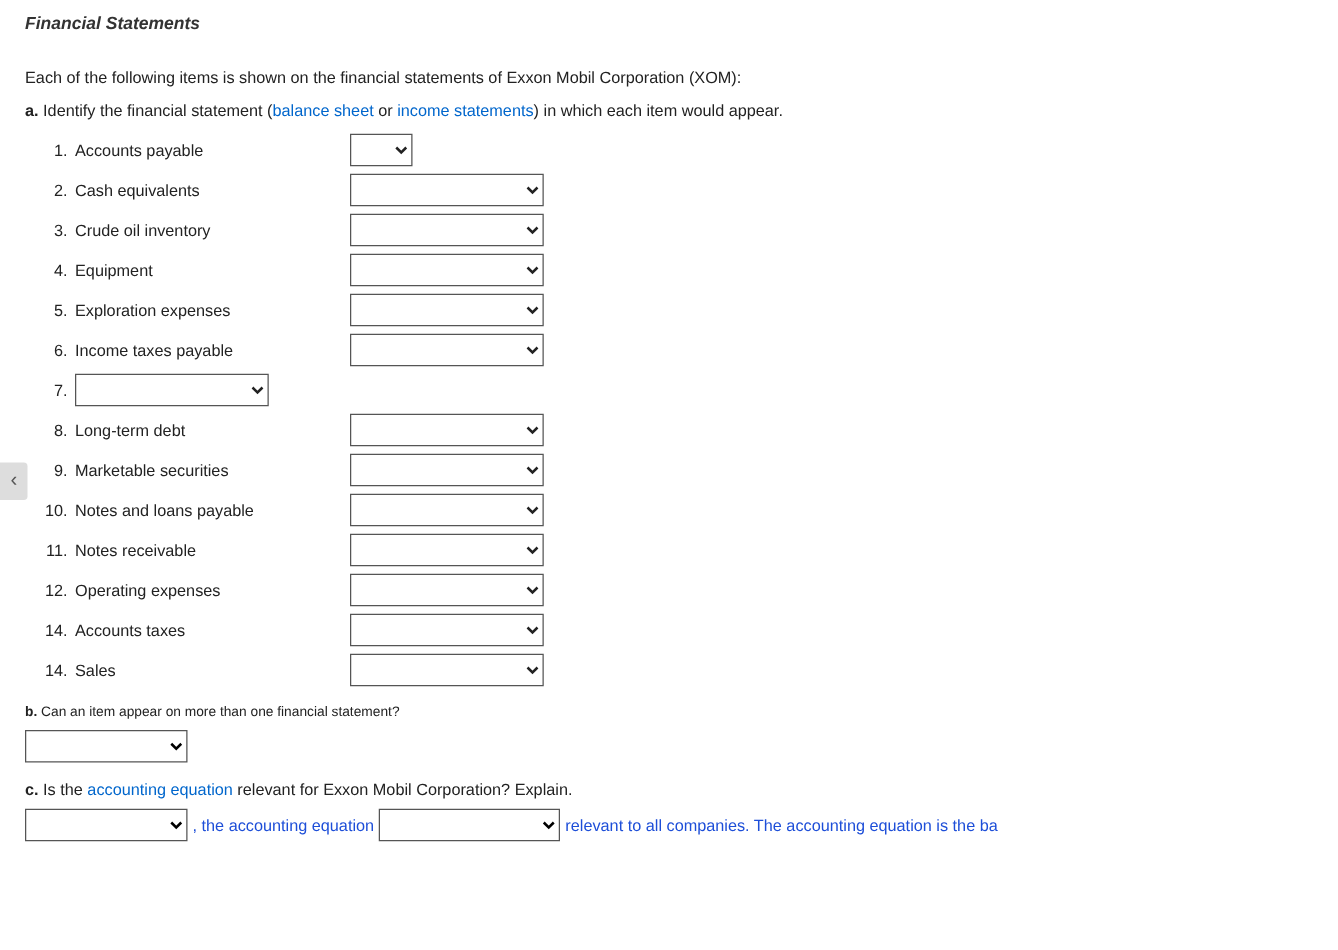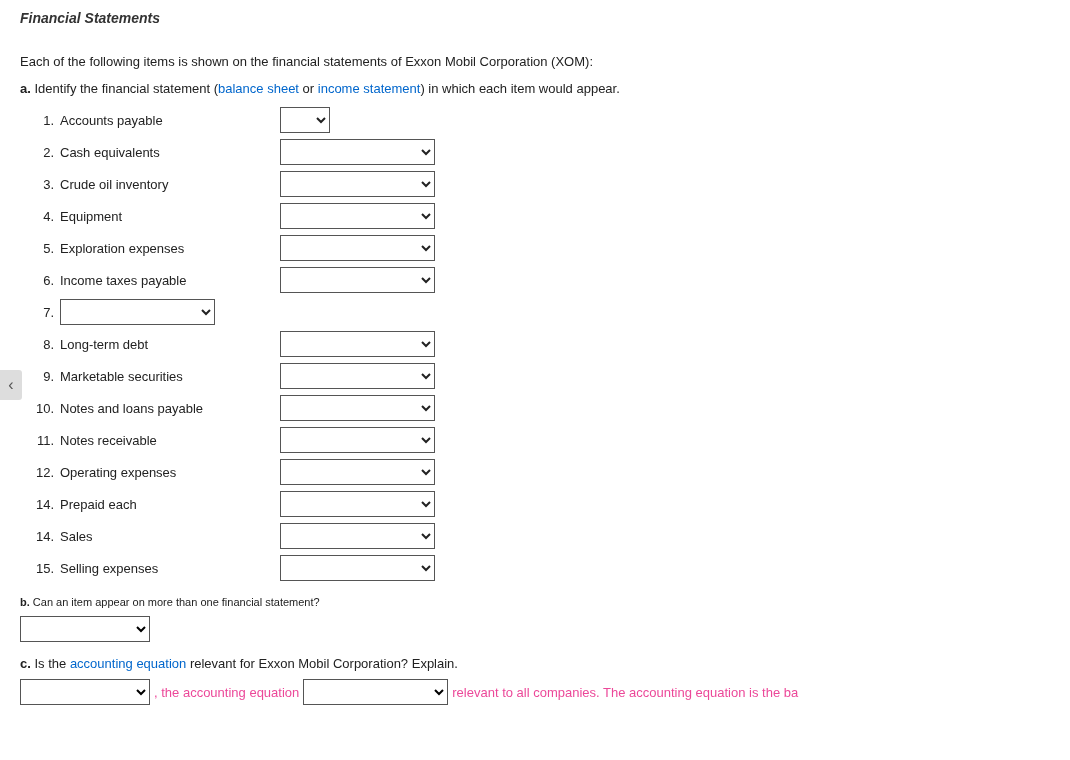--- a/index.html
+++ b/index.html
@@ -127,21 +127,21 @@
       height: 26px;
       border: 1px solid #555;
       background: #fff;
       font-size: 12px;
       cursor: pointer;
       appearance: auto;
       -webkit-appearance: auto;
     }
     .answer-c-text {
       font-size: 13px;
-      color: #ec4899;
+      color: #1d4ed8;
     }
     .answer-c-select2 {
       width: 145px;
       height: 26px;
       border: 1px solid #555;
       background: #fff;
       font-size: 12px;
       cursor: pointer;
       appearance: auto;
       -webkit-appearance: auto;
@@ -169,21 +169,21 @@
   <div class="side-arrow">‹</div>
 
   <div class="page-title">Financial Statements</div>
 
   <p class="intro-text">
     <span>Each of the following items is shown on the financial statements of Exxon Mobil Corporation (XOM):</span>
   </p>
 
   <p class="question-a">
     <strong>a.</strong>
-    <span> Identify the financial statement (</span><span class="link-text">balance sheet</span><span> or </span><span class="link-text">income statement</span><span>) in which each item would appear.</span>
+    <span> Identify the financial statement (</span><span class="link-text">balance sheet</span><span> or </span><span class="link-text">income statements</span><span>) in which each item would appear.</span>
   </p>
 
   <div class="items-list" id="items-list">
   <div class="item-row">
         <span class="item-number">1.</span>
         <span class="item-label">Accounts payable</span>
         <select class="item-select first"><option value=""></option><option value="balance_sheet">Balance Sheet</option><option value="income_statement">Income Statement</option></select>
       </div>
       <div class="item-row">
         <span class="item-number">2.</span>
@@ -234,31 +234,26 @@
         <span class="item-label">Notes receivable</span>
         <select class="item-select"><option value=""></option><option value="balance_sheet">Balance Sheet</option><option value="income_statement">Income Statement</option></select>
       </div>
       <div class="item-row">
         <span class="item-number">12.</span>
         <span class="item-label">Operating expenses</span>
         <select class="item-select"><option value=""></option><option value="balance_sheet">Balance Sheet</option><option value="income_statement">Income Statement</option></select>
       </div>
       <div class="item-row">
         <span class="item-number">14.</span>
-        <span class="item-label">Prepaid each</span>
+        <span class="item-label">Accounts taxes</span>
         <select class="item-select"><option value=""></option><option value="balance_sheet">Balance Sheet</option><option value="income_statement">Income Statement</option></select>
       </div>
       <div class="item-row">
         <span class="item-number">14.</span>
         <span class="item-label">Sales</span>
-        <select class="item-select"><option value=""></option><option value="balance_sheet">Balance Sheet</option><option value="income_statement">Income Statement</option></select>
-      </div>
-      <div class="item-row">
-        <span class="item-number">15.</span>
-        <span class="item-label">Selling expenses</span>
         <select class="item-select"><option value=""></option><option value="balance_sheet">Balance Sheet</option><option value="income_statement">Income Statement</option></select>
       </div>
     </div>
 
   <div class="question-b">
     <strong>b.</strong>
     <span> Can an item appear on more than one financial statement?</span>
   </div>
 
   <div class="answer-b-row">

